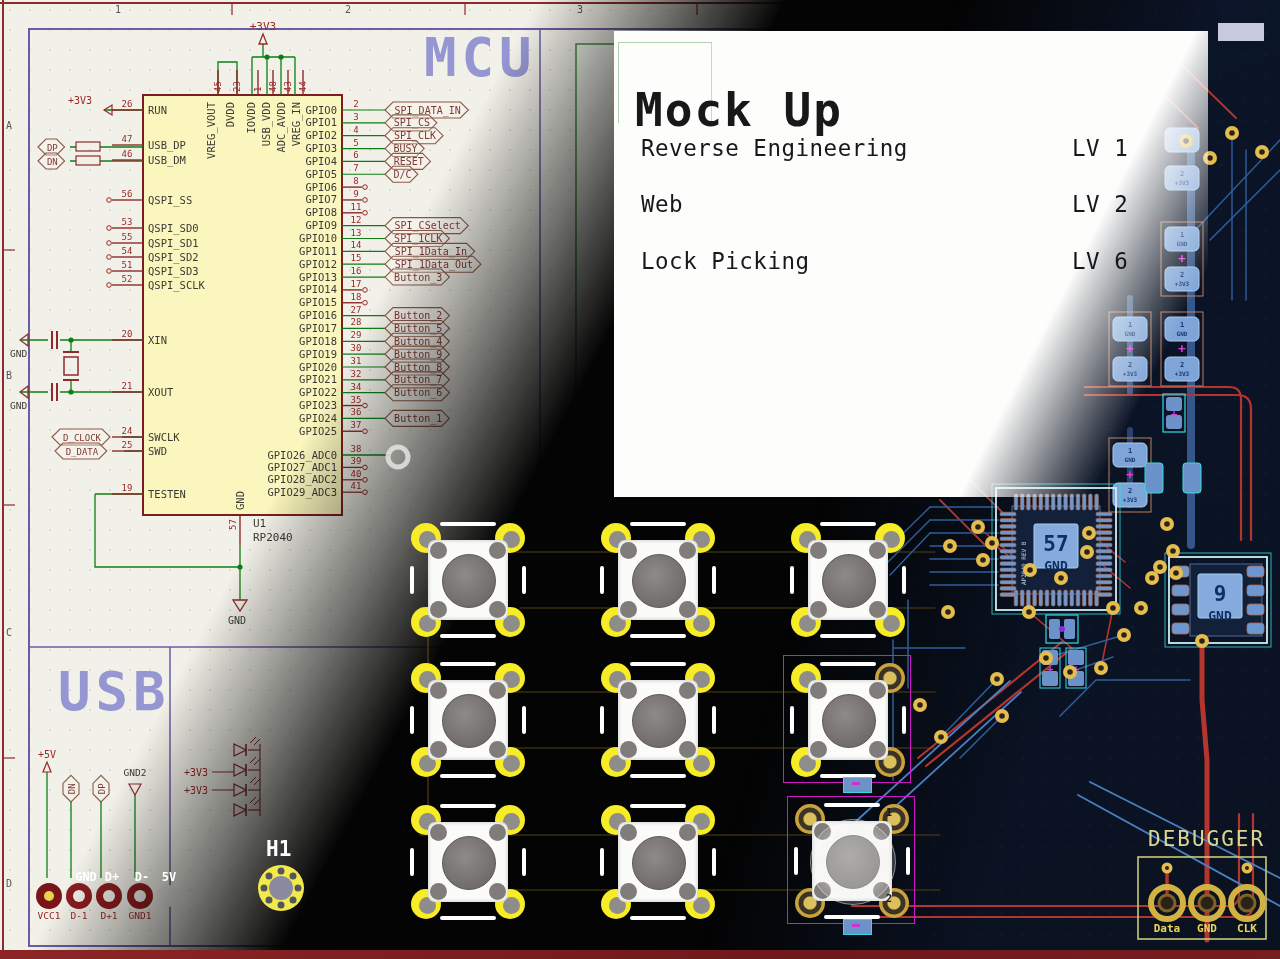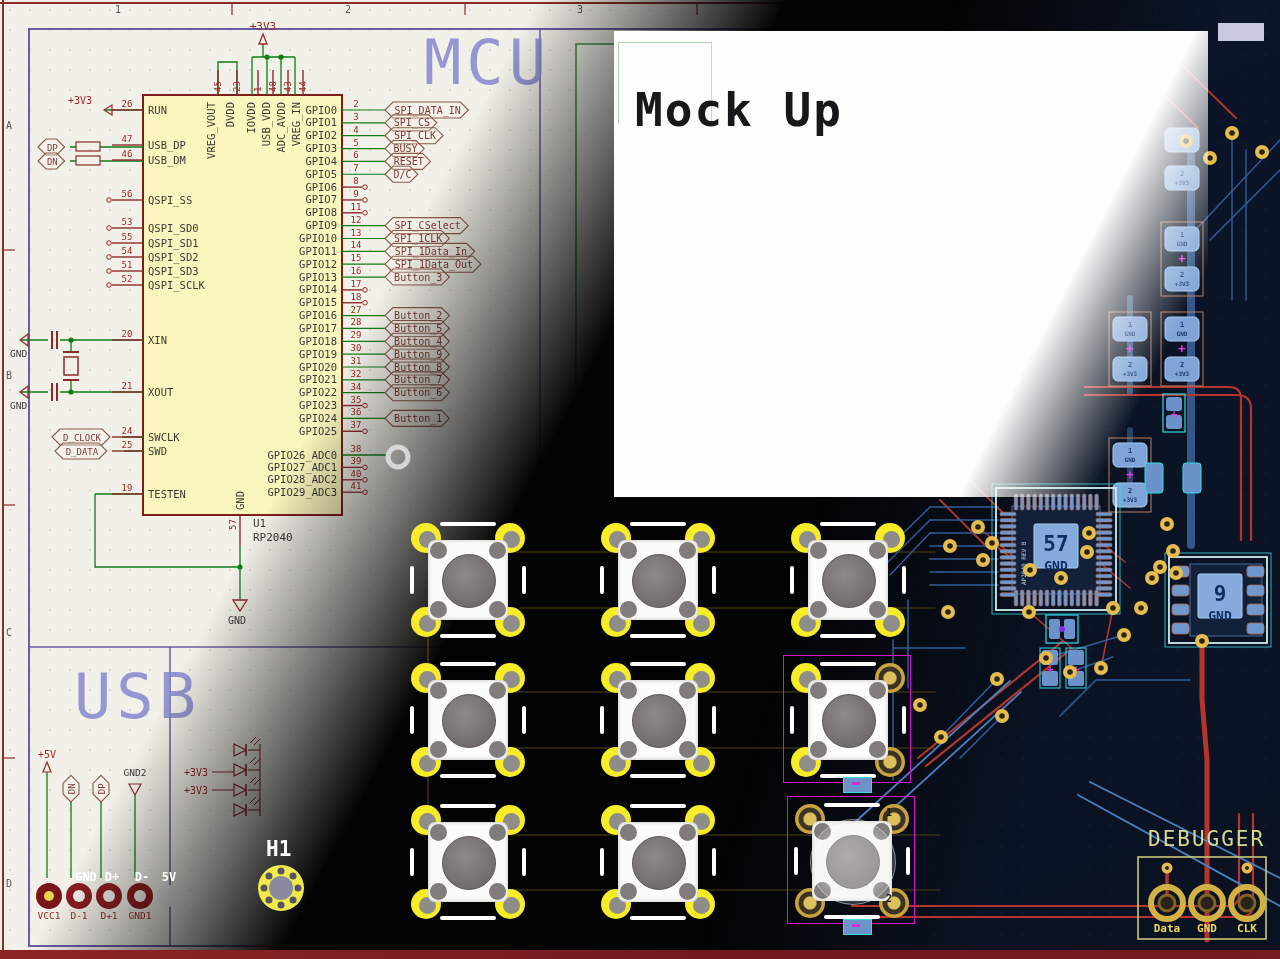--- a/index.html
+++ b/index.html
@@ -12,21 +12,21 @@
     background-size:22px 22px,100% 100%;
     -webkit-mask-image:linear-gradient(105deg,transparent 62%,#000 80%);
     mask-image:linear-gradient(105deg,transparent 62%,#000 80%);}
   svg{position:absolute;left:0;top:0;}
   
   #schematic{position:absolute;left:0;top:0;width:1280px;height:959px;background:#f2f1e9;
     background-image:radial-gradient(circle,#b9b9ae55 1px,transparent 1.2px);
     background-size:20px 20px;
     -webkit-mask-image:linear-gradient(118deg,#000 30%,transparent 44%);
     mask-image:linear-gradient(118deg,#000 30%,transparent 44%);}
-  .sec-title{position:absolute;color:#8787cf;font-size:62px;letter-spacing:5px;font-weight:400;opacity:.85;}
+  .sec-title{position:absolute;color:#8787cf;font-size:54px;letter-spacing:5px;font-weight:700;opacity:.85;}
   
   #card{position:absolute;left:570px;top:31px;width:594px;height:466px;background:#fdfdfc;
     box-shadow:4px 6px 12px rgba(0,0,0,.45);
     -webkit-mask-image:linear-gradient(117deg,#000 70%,transparent 86%);
     mask-image:linear-gradient(117deg,#000 70%,transparent 86%);
     color:#17181a;margin-left:44px;}
   #card-title{position:absolute;left:21px;top:52px;font-size:46px;letter-spacing:2px;font-weight:700;}
   #card-list{position:absolute;left:27px;top:104px;width:520px;}
   .card-row{position:relative;height:56.4px;font-size:22.5px;letter-spacing:.5px;}
   .card-row .lvl{position:absolute;left:431px;top:0;}
@@ -665,21 +665,21 @@
           <text x="52.3" y="150.5" font-size="9" fill="#7d3b35" text-anchor="middle" font-family="DejaVu Sans Mono,monospace">DP</text>
           <polygon points="38,161 46,153 56.599999999999994,153 64.6,161 56.599999999999994,169 46,169" fill="rgba(250,248,240,.25)" stroke="#8a5a48" stroke-width="1.1"></polygon>
           <text x="52.3" y="164.5" font-size="9" fill="#7d3b35" text-anchor="middle" font-family="DejaVu Sans Mono,monospace">DN</text>
           <polygon points="52,437 60,429 102.1,429 110.1,437 102.1,445 60,445" fill="rgba(250,248,240,.25)" stroke="#8a5a48" stroke-width="1.1"></polygon>
           <text x="82.05" y="440.5" font-size="9" fill="#7d3b35" text-anchor="middle" font-family="DejaVu Sans Mono,monospace">D_CLOCK</text>
           <polygon points="55,451 63,443 98.8,443 106.8,451 98.8,459 63,459" fill="rgba(250,248,240,.25)" stroke="#8a5a48" stroke-width="1.1"></polygon>
           <text x="81.9" y="454.5" font-size="9" fill="#7d3b35" text-anchor="middle" font-family="DejaVu Sans Mono,monospace">D_DATA</text>
         </g>
     </svg>
     <div class="sec-title" style="left:424px;top:26px;">MCU</div>
-    <div class="sec-title" style="left:74px;top:660px;">USB</div>
+    <div class="sec-title" style="left:58px;top:660px;">USB</div>
   </div>
 
   <div id="buttons-layer">
       <div class="btn" style="left: 414px; top: 526px;">
         <div class="pad " style="left:-3px;top:-3px"></div>
         <div class="paddot" style="left:5px;top:5px"></div>
         <div class="pad " style="left:81px;top:-3px"></div>
         <div class="paddot" style="left:89px;top:5px"></div>
         <div class="pad " style="left:-3px;top:81px"></div>
         <div class="paddot" style="left:5px;top:89px"></div>
@@ -880,18 +880,21 @@
         <text x="112" y="881" font-size="12" font-weight="700" fill="#fff" text-anchor="middle" font-family="DejaVu Sans Mono,monospace">D+</text>
         <text x="142" y="881" font-size="12" font-weight="700" fill="#fff" text-anchor="middle" font-family="DejaVu Sans Mono,monospace">D-</text>
         <text x="169" y="881" font-size="12" font-weight="700" fill="#fff" text-anchor="middle" font-family="DejaVu Sans Mono,monospace">5V</text>
       </g>
   </svg>
 
   <div id="card">
     <div class="ghost-sheet"></div>
     <div id="card-title">Mock Up</div>
     <div id="card-list">
+        <div class="card-row"><span>Reverse Engineering</span><span class="lvl">LV 1</span></div>
+        <div class="card-row"><span>Web</span><span class="lvl">LV 2</span></div>
+        <div class="card-row"><span>Lock Picking</span><span class="lvl">LV 6</span></div>
       </div>
   </div>
 
   <div id="lavender"></div>
   <div id="bottombar"></div>
 </div>
 
 </body></html>

